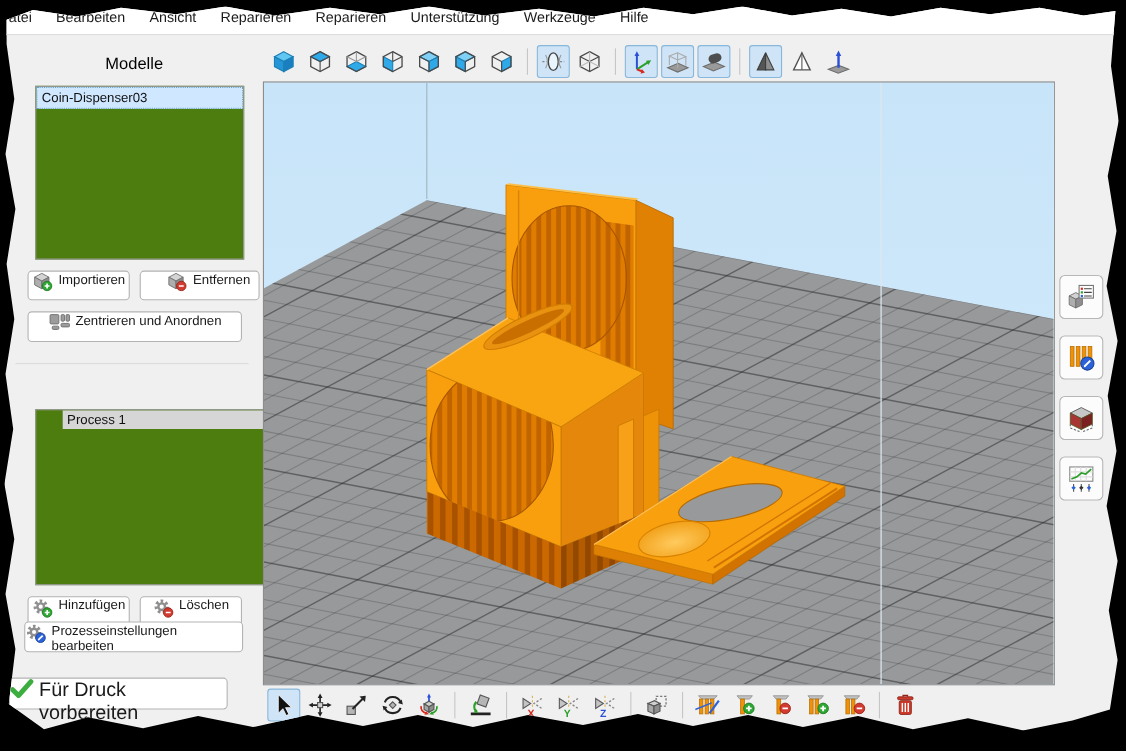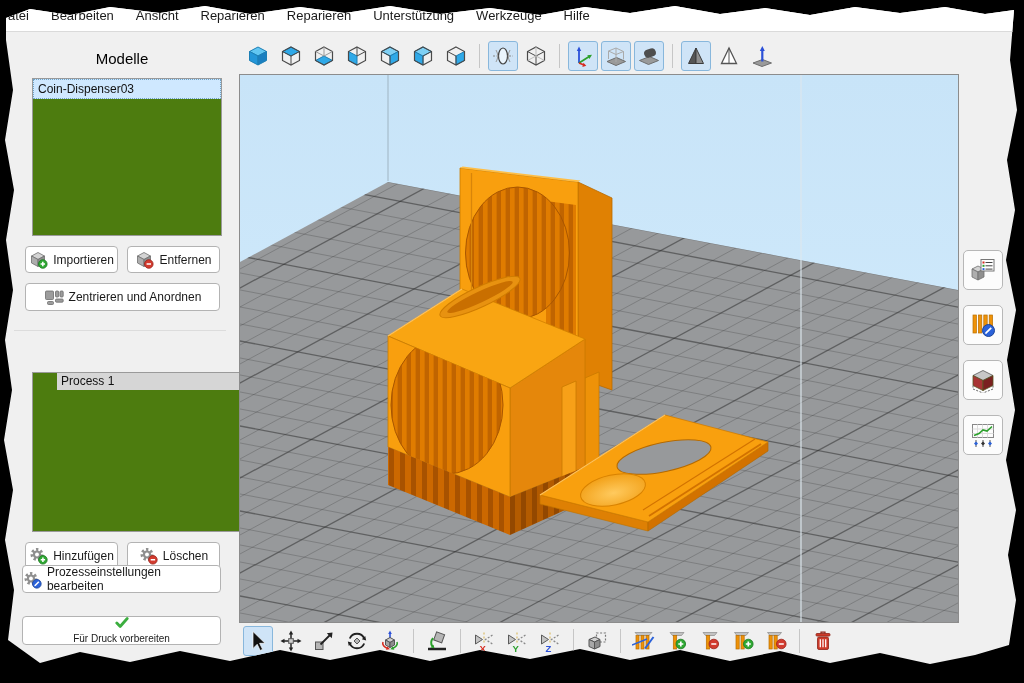--- a/index.html
+++ b/index.html
@@ -9,21 +9,21 @@
   .window{position:absolute;inset:0;background:#f0f0f0;
     clip-path:polygon(6px 18px,30px 9px,70px 15px,110px 7px,160px 13px,205px 6px,250px 14px,300px 7px,345px 13px,390px 6px,440px 14px,490px 8px,540px 15px,585px 7px,630px 13px,675px 6px,720px 14px,765px 8px,810px 15px,855px 7px,900px 13px,945px 7px,985px 14px,1014px 10px,1010px 60px,1017px 110px,1007px 160px,1015px 210px,1006px 260px,1016px 310px,1007px 360px,1015px 410px,1006px 460px,1016px 510px,1008px 555px,1016px 600px,1009px 645px,975px 655px,930px 664px,880px 653px,830px 663px,780px 651px,730px 661px,680px 650px,630px 660px,580px 649px,530px 659px,480px 650px,430px 661px,380px 650px,330px 660px,280px 650px,230px 661px,180px 651px,130px 662px,80px 652px,40px 663px,8px 640px,14px 590px,5px 540px,13px 490px,4px 440px,12px 390px,5px 340px,13px 290px,6px 240px,14px 190px,5px 140px,13px 90px,6px 40px);}
   .menubar{position:absolute;left:0;top:0;right:0;height:31px;background:#fff;border-bottom:1px solid #dadada;
            display:flex;align-items:center;gap:22px;padding-left:8px;font-size:13px;color:#1a1a1a;}
   .menu-item{cursor:default;white-space:nowrap;}
   .sect-title{position:absolute;width:224px;text-align:center;font-size:15px;color:#000;}
   .listbox{position:absolute;background:#4d7c0f;border:1px solid #9a9a9a;font-size:12px;color:#111;overflow:hidden;}
   .model-item{height:16px;line-height:16px;padding:1px 4px;background:#cfe8ff;border:1px dotted #6da3c8;}
   .process-item{height:15px;line-height:15px;padding:1px 4px;background:#d6d6d6;}
   .btn{position:absolute;background:#fff;border:1px solid #b3b3b3;border-radius:4px;
-       display:flex;align-items:center;justify-content:center;gap:5px;font-size:12px;color:#1a1a1a;cursor:default;}
+       display:flex;align-items:flex-start;justify-content:center;gap:5px;font-size:12px;color:#1a1a1a;cursor:default;}
   .divider{position:absolute;background:#dcdcdc;height:1px;}
   .viewport{position:absolute;left:240px;top:75px;width:718px;height:547px;
             box-shadow:0 0 0 1px #8c8c8c;
             background:linear-gradient(180deg,#c8e4f8 0%,#cfe9fb 55%,#d8effd 100%);overflow:hidden;}
   .toolbar{position:absolute;display:flex;align-items:center;gap:3px;}
   .tbtn{width:28px;height:28px;border:1px solid transparent;border-radius:3px;
         display:flex;align-items:center;justify-content:center;cursor:default;}
   .tbtn.active{background:#cfe4f7;border-color:#88b7dc;}
   .sep{width:1px;height:24px;background:#c6c6c6;margin:0 5px;}
   .rbtn{position:absolute;left:963px;width:38px;height:38px;background:#fcfcfc;border:1px solid #b7b7b7;
@@ -55,21 +55,21 @@
     <svg width="19" height="18" viewBox="0 0 19 18">
       <polygon points="9,1.5 15.5,5 9,8.5 2.5,5" fill="#d4d4d4" stroke="#6e6e6e" stroke-width="0.8"></polygon>
       <polygon points="2.5,5 9,8.5 9,15.5 2.5,12" fill="#aeaeae" stroke="#6e6e6e" stroke-width="0.8"></polygon>
       <polygon points="15.5,5 9,8.5 9,15.5 15.5,12" fill="#8f8f8f" stroke="#6e6e6e" stroke-width="0.8"></polygon>
       <circle cx="13.8" cy="13" r="4.3" fill="#2fa833" stroke="#1d7a22" stroke-width="0.8"></circle>
       <line x1="11.6" y1="13" x2="16" y2="13" stroke="#fff" stroke-width="1.5"></line>
       <line x1="13.8" y1="10.8" x2="13.8" y2="15.2" stroke="#fff" stroke-width="1.5"></line>
     </svg>
     <span>Importieren</span>
   </div>
-  <div class="btn" style="left:127px;top:246px;width:91px;height:25px;">
+  <div class="btn" style="left:127px;top:246px;width:91px;height:25px;padding-left:16px;">
     <svg width="19" height="18" viewBox="0 0 19 18">
       <polygon points="9,1.5 15.5,5 9,8.5 2.5,5" fill="#d4d4d4" stroke="#6e6e6e" stroke-width="0.8"></polygon>
       <polygon points="2.5,5 9,8.5 9,15.5 2.5,12" fill="#aeaeae" stroke="#6e6e6e" stroke-width="0.8"></polygon>
       <polygon points="15.5,5 9,8.5 9,15.5 15.5,12" fill="#8f8f8f" stroke="#6e6e6e" stroke-width="0.8"></polygon>
       <circle cx="13.8" cy="13" r="4.3" fill="#d23b2f" stroke="#9a231a" stroke-width="0.8"></circle>
       <line x1="11.6" y1="13" x2="16" y2="13" stroke="#fff" stroke-width="1.5"></line>
     </svg>
     <span>Entfernen</span>
   </div>
   <div class="btn" style="left:25px;top:283px;width:193px;height:26px;">
@@ -114,21 +114,21 @@
     <svg width="19" height="19" viewBox="0 0 19 19">
       <circle cx="8" cy="8.5" r="5" fill="none" stroke="#8f8f8f" stroke-width="3" stroke-dasharray="2.3 2.1"></circle>
       <circle cx="8" cy="8.5" r="4.1" fill="#8f8f8f"></circle>
           <circle cx="8" cy="8.5" r="1.9" fill="#fff"></circle>
       <circle cx="13.9" cy="13.8" r="4.4" fill="#2b62d9" stroke="#1c4496" stroke-width="0.8"></circle>
       <line x1="11.9" y1="15.8" x2="15.9" y2="11.8" stroke="#fff" stroke-width="1.6"></line>
       <polygon points="11.5,16.4 12.6,16.1 11.8,15.3" fill="#fff"></polygon>
     </svg>
     <span>Prozesseinstellungen bearbeiten</span>
   </div>
-  <div class="btn" style="left:22px;top:616px;width:197px;height:27px;font-size:10px;flex-direction:column;">
+  <div class="btn" style="left:8px;top:616px;width:197px;height:27px;font-size:18px;">
     <svg width="22" height="18" viewBox="0 0 22 18">
       <path d="M2.5,10 L8,15.5 L19.5,2.5" fill="none" stroke="#3cae3f" stroke-width="4.6" stroke-linecap="round" stroke-linejoin="round"></path>
     </svg>
     <span>Für Druck vorbereiten</span>
   </div>
 
   <div class="toolbar" style="left:243px;top:41px;">
     <div class="tbtn">
       <svg width="24" height="24" viewBox="0 0 24 24">
         <polygon points="12,3 20.5,7.5 12,12 3.5,7.5" fill="#62c6f2" stroke="#1c7fb5"></polygon>

